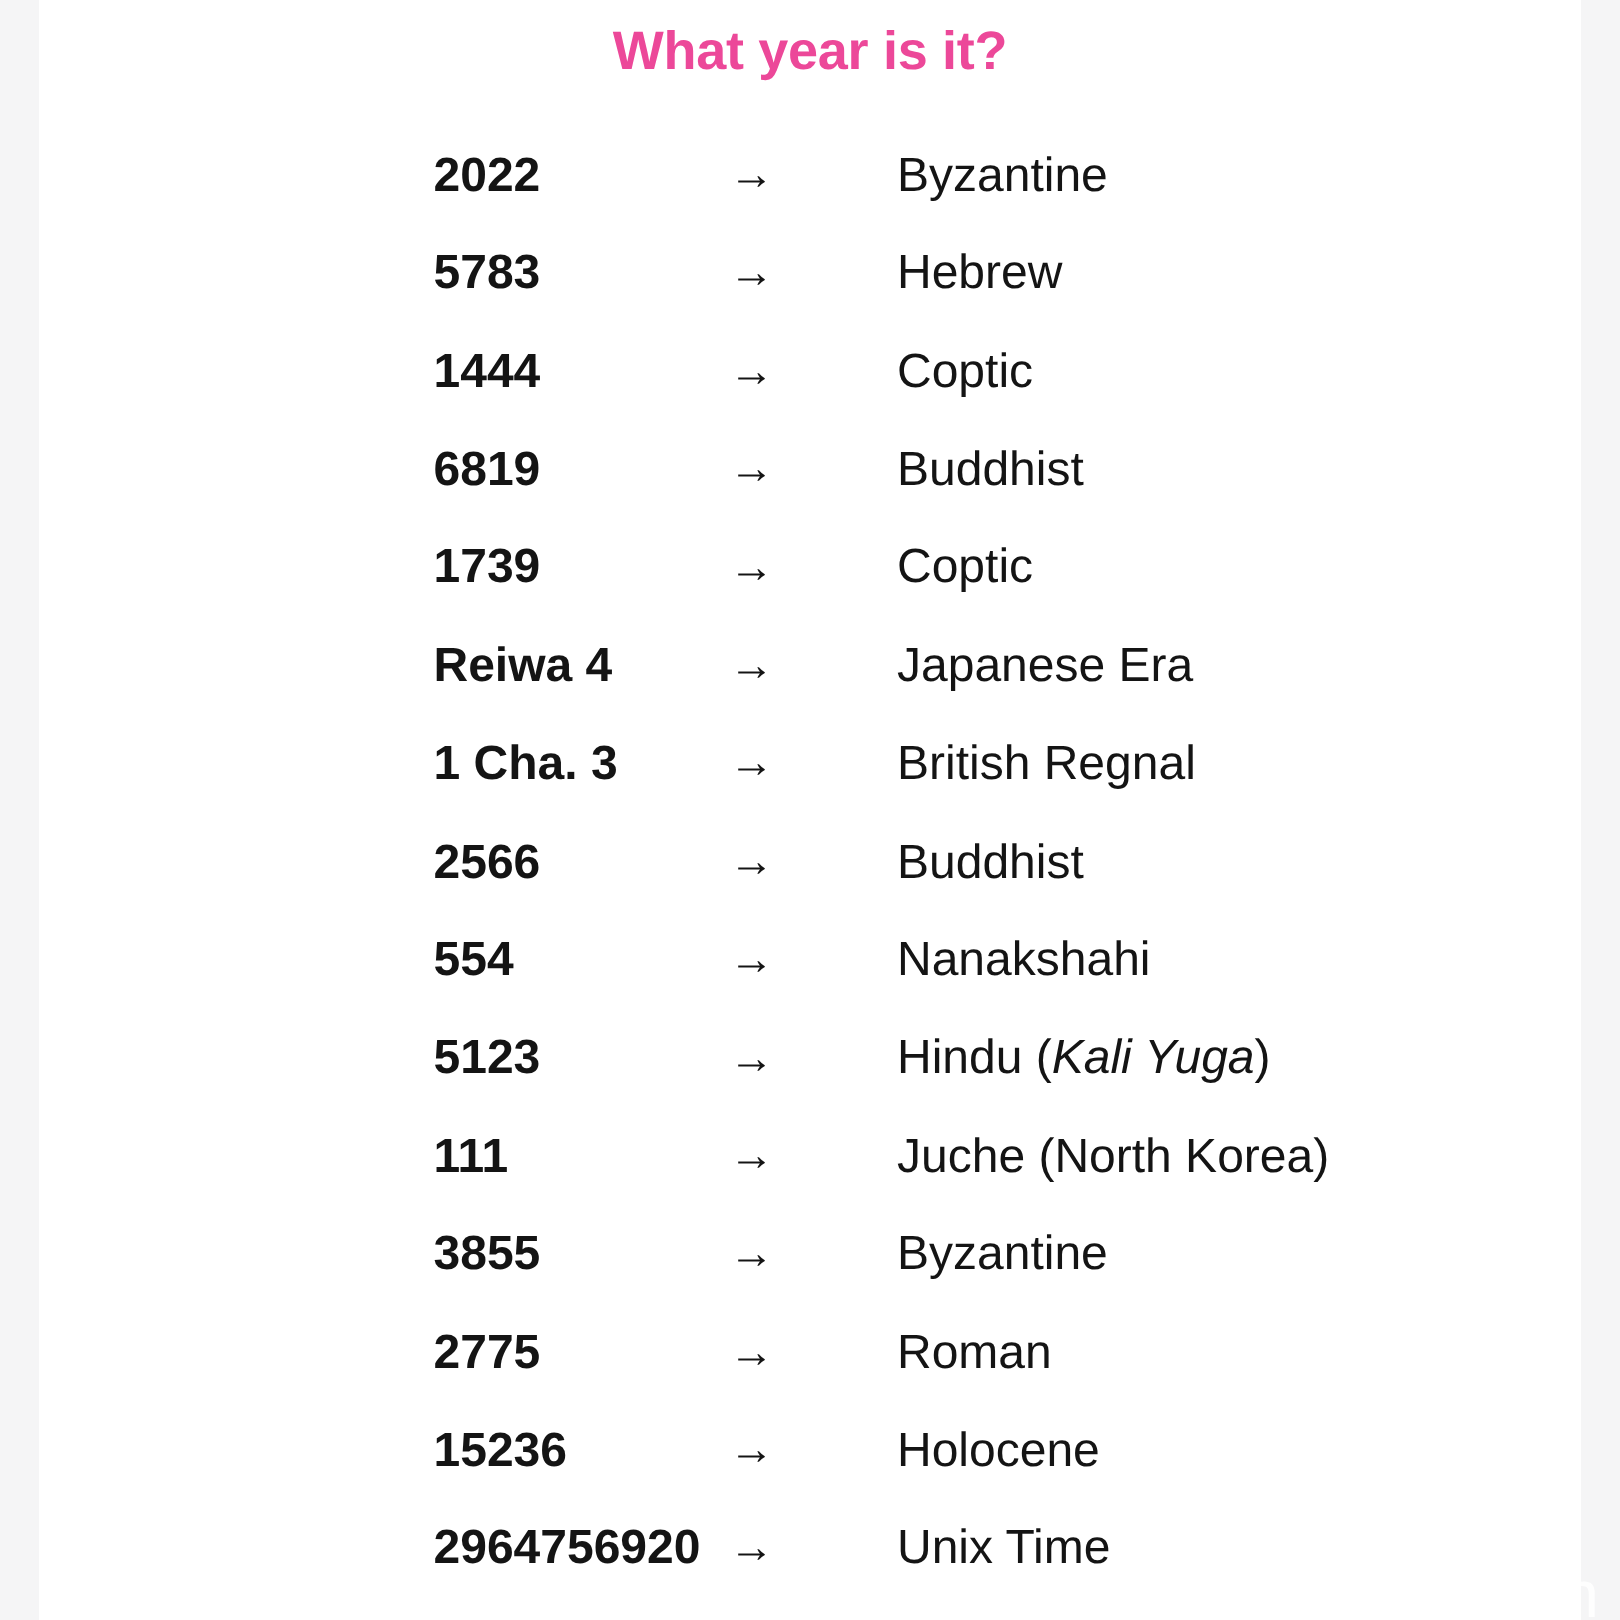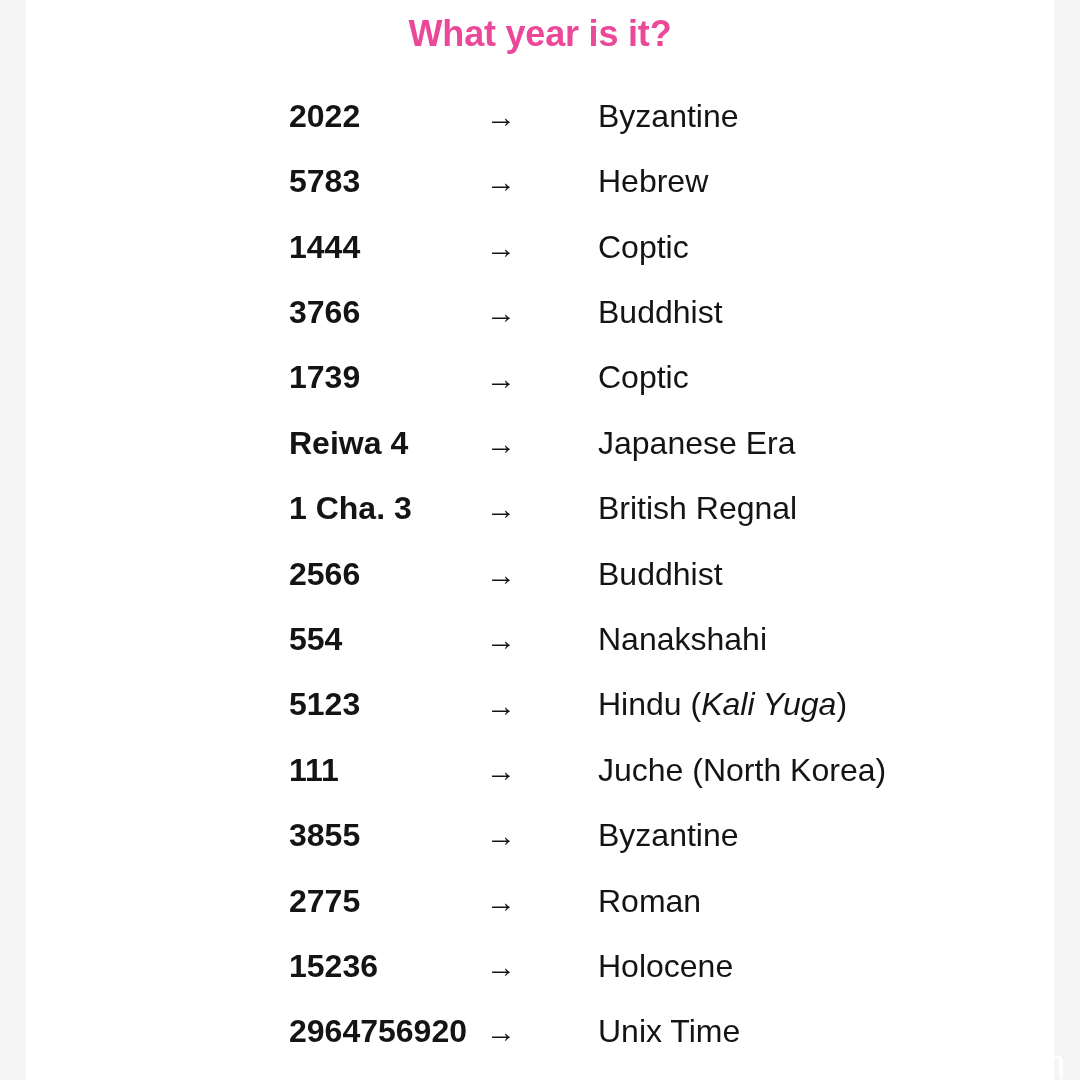--- a/index.html
+++ b/index.html
@@ -135,21 +135,21 @@
             <td class="cell-value">5783</td>
             <td class="cell-arrow">→</td>
             <td class="cell-name">Hebrew</td>
           </tr>
           <tr class="year-row">
             <td class="cell-value">1444</td>
             <td class="cell-arrow">→</td>
             <td class="cell-name">Coptic</td>
           </tr>
           <tr class="year-row">
-            <td class="cell-value">3766</td>
+            <td class="cell-value">6819</td>
             <td class="cell-arrow">→</td>
             <td class="cell-name">Buddhist</td>
           </tr>
           <tr class="year-row">
             <td class="cell-value">1739</td>
             <td class="cell-arrow">→</td>
             <td class="cell-name">Coptic</td>
           </tr>
           <tr class="year-row">
             <td class="cell-value">Reiwa 4</td>

